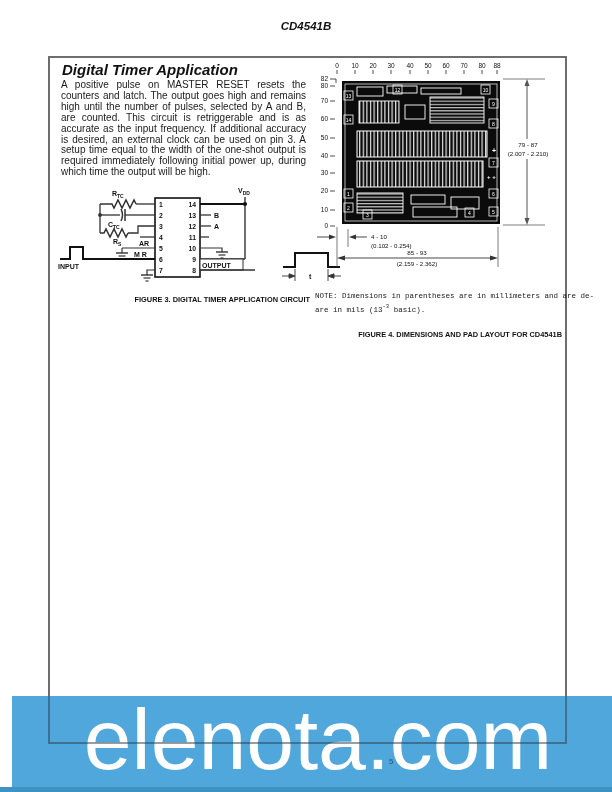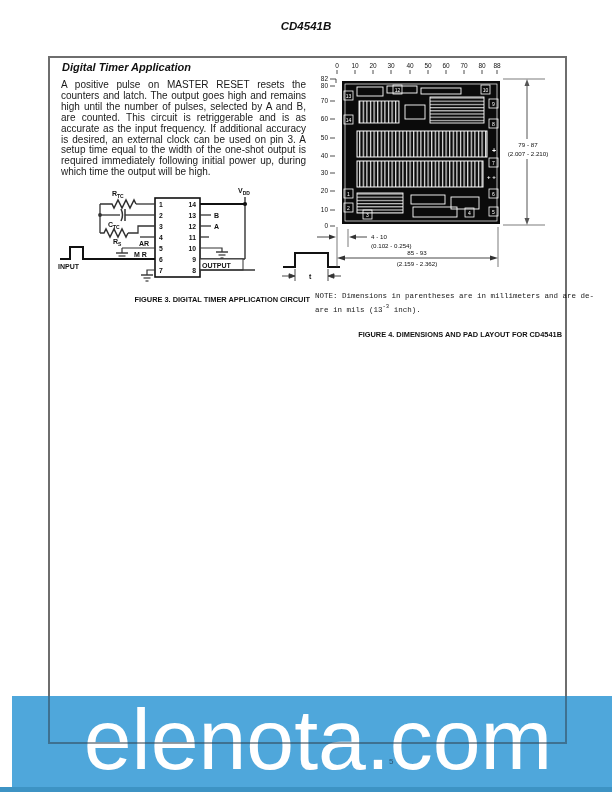--- a/index.html
+++ b/index.html
@@ -2,21 +2,21 @@
 <html><head>
 <meta charset="utf-8">
 <style>
   html,body{margin:0;padding:0;background:#ffffff;}
   #page{position:relative;width:612px;height:792px;background:#ffffff;overflow:hidden;
         font-family:"Liberation Sans",sans-serif;color:#111;padding-left:25px;}
   .abs{position:absolute;}
   #doc-title{left:0;top:20px;width:612px;text-align:center;
              font-size:11.5px;font-weight:bold;font-style:italic;}
   #content-frame{left:48px;top:56px;width:515px;height:686px;border:2px solid #6e6e6e;}
-  #app-title{left:62px;top:61px;font-size:11px;font-weight:bold;font-style:italic;}
+  #app-title{left:62px;top:61px;font-size:15px;font-weight:bold;font-style:italic;}
   #app-body{left:61px;top:80px;width:245px;font-size:10px;line-height:10.9px;
             text-align:justify;color:#1a1a1a;}
   .caption{font-size:7.4px;font-weight:bold;color:#111;text-align:right;}
   #fig3-caption{left:60px;top:295px;width:250px;}
   #fig4-caption{left:315px;top:330px;width:247px;}
   #note{left:315px;top:292px;width:254px;font-size:7.5px;line-height:9.8px;color:#1a1a1a;}
   #note .nline{white-space:nowrap;font-family:Liberation Mono, monospace;}
   #note sup{font-size:5.5px;}
   #footer-banner{left:12px;top:696px;width:612px;height:96px;background:#4FA7DB;
                  display:flex;align-items:center;justify-content:center;}
@@ -299,21 +299,21 @@
       <line x1="26" y1="203" x2="179" y2="203" stroke="#333" stroke-width="0.9"></line>
       <polygon points="22,203 30,200.4 30,205.6" fill="#333"></polygon>
       <polygon points="183,203 175,200.4 175,205.6" fill="#333"></polygon>
       <text class="dim" x="102" y="200" text-anchor="middle">85 - 93</text>
       <text class="dim" x="102" y="211" text-anchor="middle">(2.159 - 2.362)</text>
     </g>
   </svg>
 
   <div class="abs" id="note">
     <div class="nline">NOTE:  Dimensions in parentheses are in millimeters and are de-</div>
-    <div class="nline"><span>are in mils (13</span><sup>-3</sup><span> inch).</span></div>
+    <div class="nline"><span>are in mils (13</span><sup>-3</sup><span> basic).</span></div>
   </div>
 
   <div class="abs caption" id="fig4-caption">FIGURE 4.  DIMENSIONS AND PAD LAYOUT FOR CD4541B</div>
 
   <div class="abs" id="footer-banner">
     <span class="wm">elenota.com</span>
   </div>
   <div class="abs" id="footer-strip"></div>
   <div class="abs" id="frame-ghost"></div>
   <div class="abs" id="page-number">5</div>

